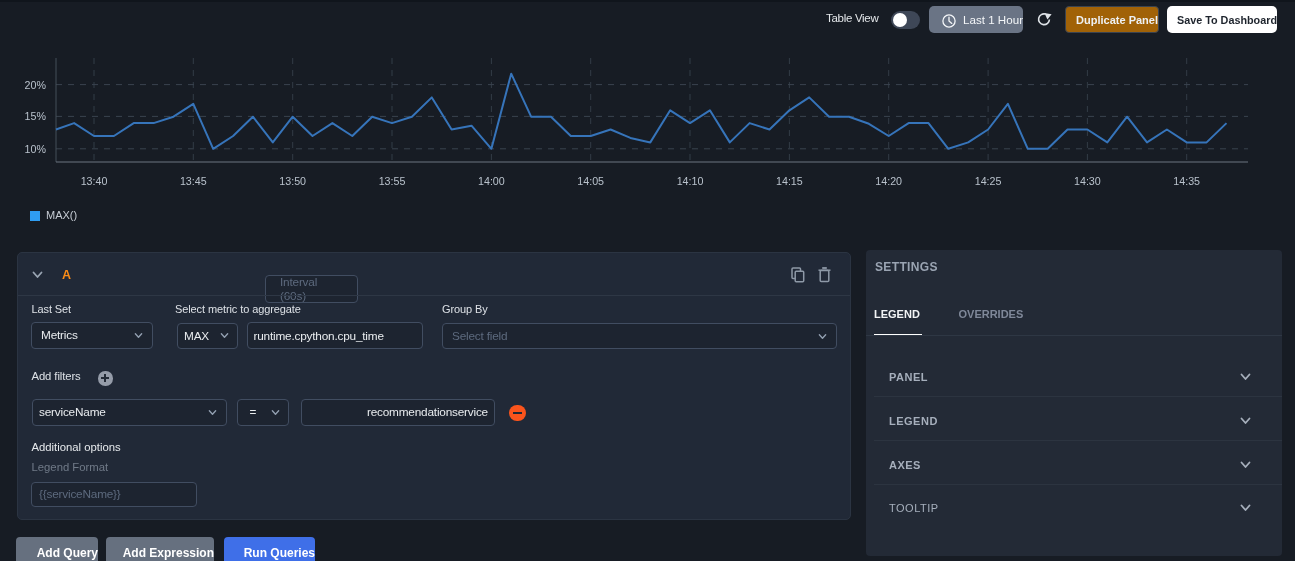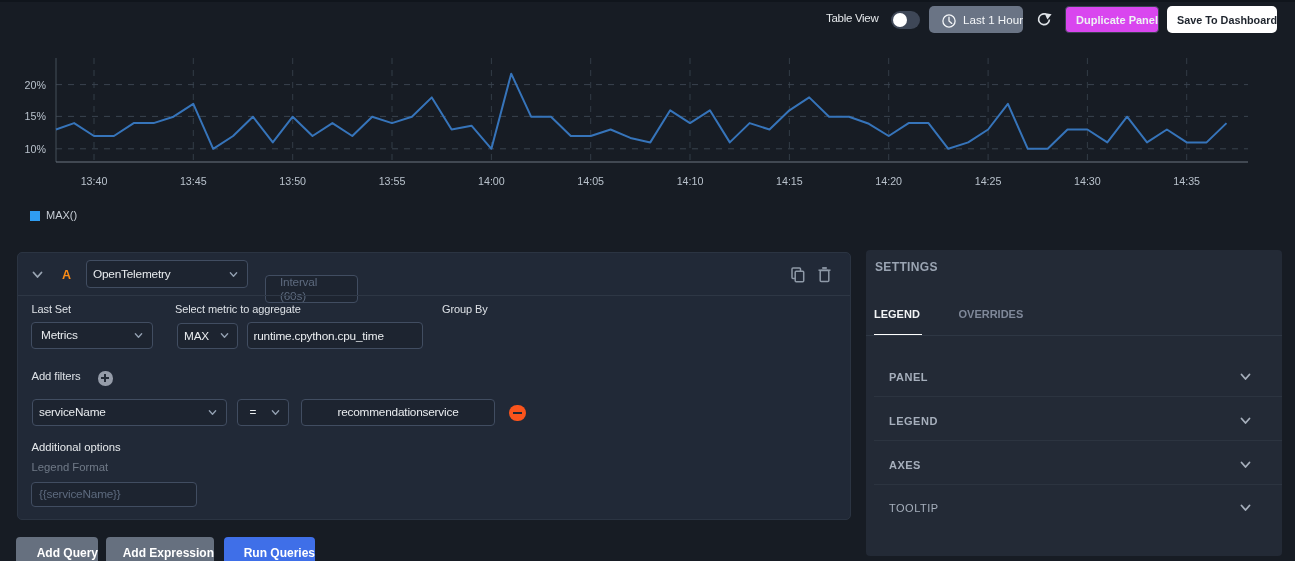--- a/index.html
+++ b/index.html
@@ -25,21 +25,21 @@
   <svg width="14" height="14" viewBox="0 0 14 14" style="margin:3px 7px 0 -1px;">
     <circle cx="7" cy="7" r="6.1" fill="none" stroke="#f4f6f8" stroke-width="1.3"></circle>
     <polyline points="7,3.2 7,7 9.8,9.4" fill="none" stroke="#f4f6f8" stroke-width="1.3" stroke-linecap="round" stroke-linejoin="round"></polyline>
   </svg>
   Last 1 Hour
 </div>
 <svg class="abs" style="left:1037px;top:12px;" width="17" height="16" viewBox="0 0 17 16">
   <path d="M 8.6 2.1 A 5.4 5.4 0 1 0 12.4 7.4" fill="none" stroke="#dfe3e8" stroke-width="1.6"></path>
   <polygon points="7.4,0.9 14.6,2.3 10.4,7.4" fill="#dfe3e8"></polygon>
 </svg>
-<div class="btn" style="left:1065px;top:6px;width:94px;height:27px;background:#d946ef;border:1px solid #3a4350;color:#eef1f4;font-size:11px;">Duplicate Panel</div>
+<div class="btn" style="left:1065px;top:6px;width:94px;height:27px;background:#a16207;border:1px solid #3a4350;color:#eef1f4;font-size:11px;">Duplicate Panel</div>
 <div class="btn" style="left:1167px;top:6px;width:110px;height:27px;border-radius:5px;background:#ffffff;color:#1e242d;font-size:10.8px;">Save To Dashboard</div>
 
 <svg class="abs" style="left:0;top:0;" width="1295" height="200" viewBox="0 0 1295 200">
   <g stroke="#333c47" stroke-width="1" stroke-dasharray="6,6">
     <line x1="94" y1="58" x2="94" y2="161"></line>
     <line x1="193.3" y1="58" x2="193.3" y2="161"></line>
     <line x1="292.7" y1="58" x2="292.7" y2="161"></line>
     <line x1="392" y1="58" x2="392" y2="161"></line>
     <line x1="491.4" y1="58" x2="491.4" y2="161"></line>
     <line x1="590.7" y1="58" x2="590.7" y2="161"></line>
@@ -79,26 +79,20 @@
   <polyline fill="none" stroke="#3674ba" stroke-width="2" stroke-linejoin="round" points="56.0,129.5 74.1,123.1 94.0,136.0 113.9,136.0 133.7,123.1 153.6,123.1 173.5,116.7 193.3,103.9 213.2,148.8 233.1,136.0 252.9,116.7 272.8,142.4 292.7,116.7 312.5,136.0 332.4,123.1 352.3,136.0 372.2,116.7 392.0,123.1 411.9,116.7 431.8,97.4 451.6,129.5 471.5,125.7 491.4,148.8 511.2,73.7 531.1,116.7 551.0,116.7 570.8,136.0 590.7,136.0 610.6,129.5 630.4,137.9 650.3,142.4 670.2,110.3 690.0,123.1 709.9,110.3 729.8,142.4 749.6,123.1 769.5,129.5 789.4,110.3 809.2,97.4 829.1,116.7 849.0,116.7 868.9,123.8 888.7,136.0 908.6,123.1 928.5,123.1 948.3,148.8 968.2,142.4 988.1,129.5 1007.9,103.9 1027.8,148.8 1047.7,148.8 1067.5,129.5 1087.4,129.5 1107.3,142.4 1127.1,116.7 1147.0,142.4 1166.9,129.5 1186.7,142.4 1206.6,142.4 1226.5,123.1"></polyline>
 </svg>
 <div class="abs" style="left:30px;top:211px;width:9.5px;height:9.5px;background:#2f9df2;"></div>
 <div class="abs" style="left:46px;top:209px;color:#c6ccd4;font-size:11px;">MAX()</div>
 
 <div class="abs" id="qp" style="left:17px;top:252px;width:834px;height:268px;background:#212937;border:1px solid #2b3442;border-radius:5px;">
   <svg class="abs" style="left:14px;top:18px;" width="11" height="8" viewBox="0 0 11 8">
     <polyline points="1.5,1.5 5.5,6 9.5,1.5" fill="none" stroke="#9aa5b3" stroke-width="1.8" stroke-linecap="round" stroke-linejoin="round"></polyline>
   </svg>
   <div class="abs" style="left:44px;top:15px;color:#fa8c16;font-size:12.5px;font-weight:bold;">A</div>
-  <div class="sel" style="left:68px;top:7px;width:162px;height:28px;padding:0 9px 0 6px;">
-    <span class="tx">OpenTelemetry</span>
-    <svg class="chev" viewBox="0 0 10 10">
-        <polyline points="1.5,3 5,7 8.5,3" fill="none" stroke="#93a0b1" stroke-width="1.5" stroke-linecap="round" stroke-linejoin="round"></polyline>
-      </svg>
-  </div>
   <div class="sel" style="left:247px;top:22px;width:93px;height:28px;padding:0 14px;justify-content:flex-start;">
     <span class="ph">Interval (60s)</span>
   </div>
   <svg class="abs" style="left:773px;top:14px;" width="14" height="16" viewBox="0 0 14 16">
     <rect x="1" y="1" width="8.5" height="10.5" rx="1" fill="none" stroke="#8e99a7" stroke-width="1.5"></rect>
     <rect x="4.2" y="4.2" width="8.5" height="10.5" rx="1" fill="#212937" stroke="#8e99a7" stroke-width="1.5"></rect>
   </svg>
   <svg class="abs" style="left:800px;top:14px;" width="13" height="16" viewBox="0 0 13 16">
     <rect x="2.2" y="3.6" width="8.6" height="11" rx="1" fill="none" stroke="#8e99a7" stroke-width="1.5"></rect>
     <line x1="0.5" y1="3.2" x2="12.5" y2="3.2" stroke="#8e99a7" stroke-width="1.5"></line>
@@ -118,40 +112,46 @@
   </div>
   <div class="sel" style="left:159px;top:69.5px;width:60.5px;height:26.5px;padding:0 8px 0 6px;">
     <span class="tx">MAX</span>
     <svg class="chev" viewBox="0 0 10 10">
         <polyline points="1.5,3 5,7 8.5,3" fill="none" stroke="#93a0b1" stroke-width="1.5" stroke-linecap="round" stroke-linejoin="round"></polyline>
       </svg>
   </div>
   <div class="sel" style="left:228.5px;top:69px;width:176px;height:27px;padding:0 6px;justify-content:flex-start;">
     <span class="tx">runtime.cpython.cpu_time</span>
   </div>
+  <div class="sel" style="left:424px;top:70px;width:395px;height:26px;">
+    <span class="ph">Select field</span>
+    <svg class="chev" viewBox="0 0 10 10">
+        <polyline points="1.5,3 5,7 8.5,3" fill="none" stroke="#93a0b1" stroke-width="1.5" stroke-linecap="round" stroke-linejoin="round"></polyline>
+      </svg>
+  </div>
 
   <div class="abs" style="left:13.5px;top:117px;color:#dde1e6;font-size:11.3px;letter-spacing:-0.1px;">Add filters</div>
   <div class="abs" style="left:80px;top:118px;width:14.5px;height:14.5px;border-radius:50%;background:#959ca9;">
     <div style="position:absolute;left:3.2px;top:6.4px;width:8.1px;height:1.7px;background:#242b37;"></div>
     <div style="position:absolute;left:6.4px;top:3.2px;width:1.7px;height:8.1px;background:#242b37;"></div>
   </div>
 
   <div class="sel" style="left:14px;top:146px;width:195px;height:26.5px;padding:0 9px 0 6px;">
     <span class="tx">serviceName</span>
     <svg class="chev" viewBox="0 0 10 10">
         <polyline points="1.5,3 5,7 8.5,3" fill="none" stroke="#93a0b1" stroke-width="1.5" stroke-linecap="round" stroke-linejoin="round"></polyline>
       </svg>
   </div>
   <div class="sel" style="left:218.5px;top:146px;width:52.5px;height:26.5px;padding:0 8px 0 12px;">
     <span class="tx">=</span>
     <svg class="chev" viewBox="0 0 10 10">
         <polyline points="1.5,3 5,7 8.5,3" fill="none" stroke="#93a0b1" stroke-width="1.5" stroke-linecap="round" stroke-linejoin="round"></polyline>
       </svg>
   </div>
-  <div class="sel" style="left:283px;top:146px;width:194px;height:26.5px;padding:0 6px;justify-content:center;">
+  <div class="sel" style="left:283px;top:146px;width:194px;height:26.5px;padding:0 6px;justify-content:flex-end;">
     <span class="tx">recommendationservice</span>
   </div>
   <div class="abs" style="left:491px;top:151.5px;width:16.5px;height:16.5px;border-radius:50%;background:#fa541c;">
     <div style="position:absolute;left:3.6px;top:7.4px;width:9.3px;height:2px;background:#212937;"></div>
   </div>
 
   <div class="abs" style="left:13.5px;top:188px;color:#e6e9ec;font-size:11.3px;">Additional options</div>
   <div class="abs" style="left:13.5px;top:208px;color:#707a88;font-size:11.3px;">Legend Format</div>
   <div class="sel" style="left:13px;top:229px;width:166px;height:24.5px;padding:0 7px;justify-content:flex-start;">
     <span class="ph">{{serviceName}}</span>

